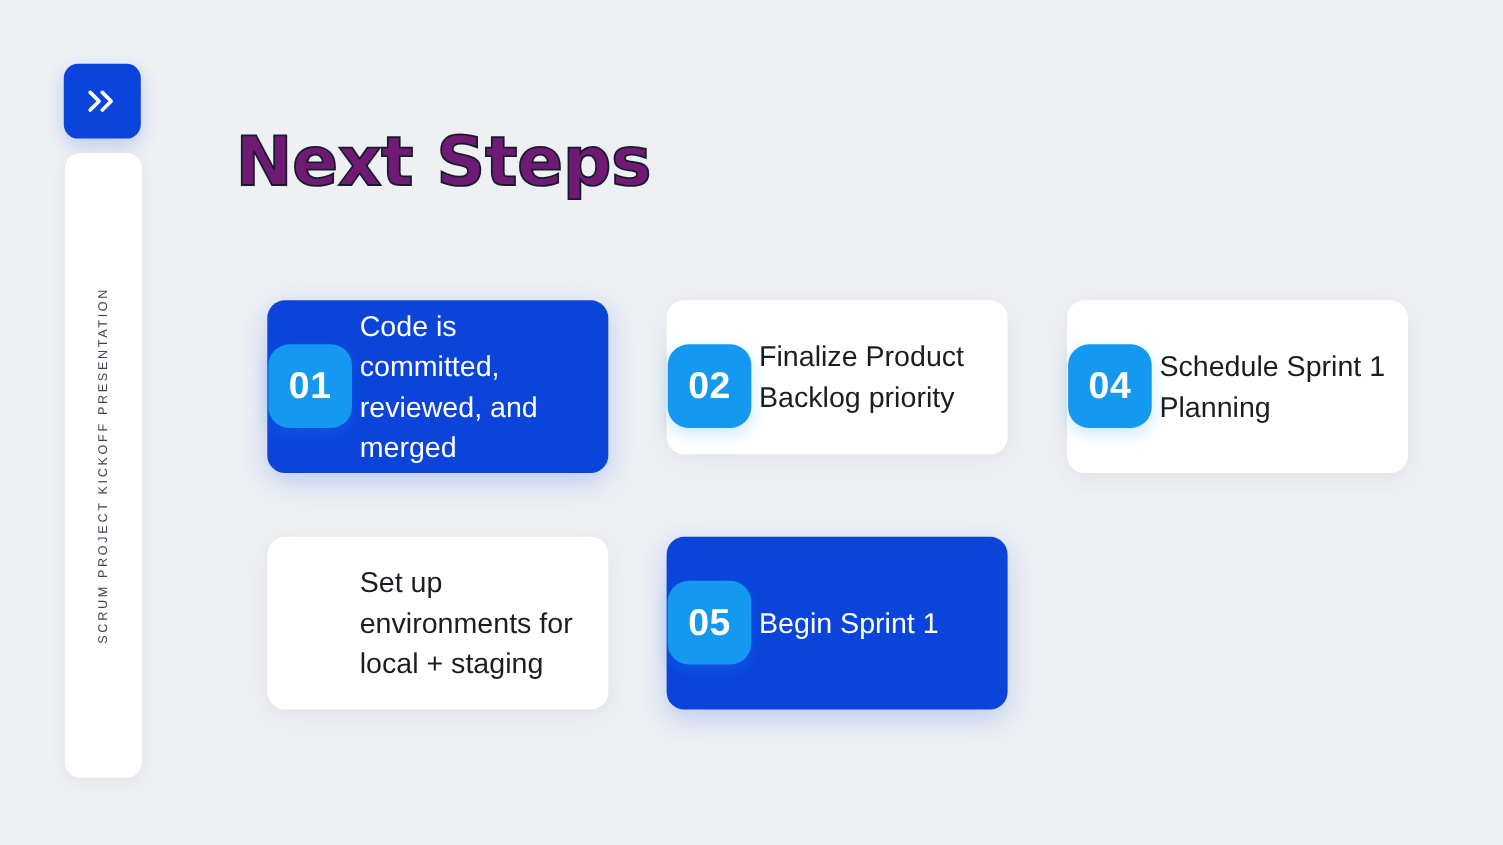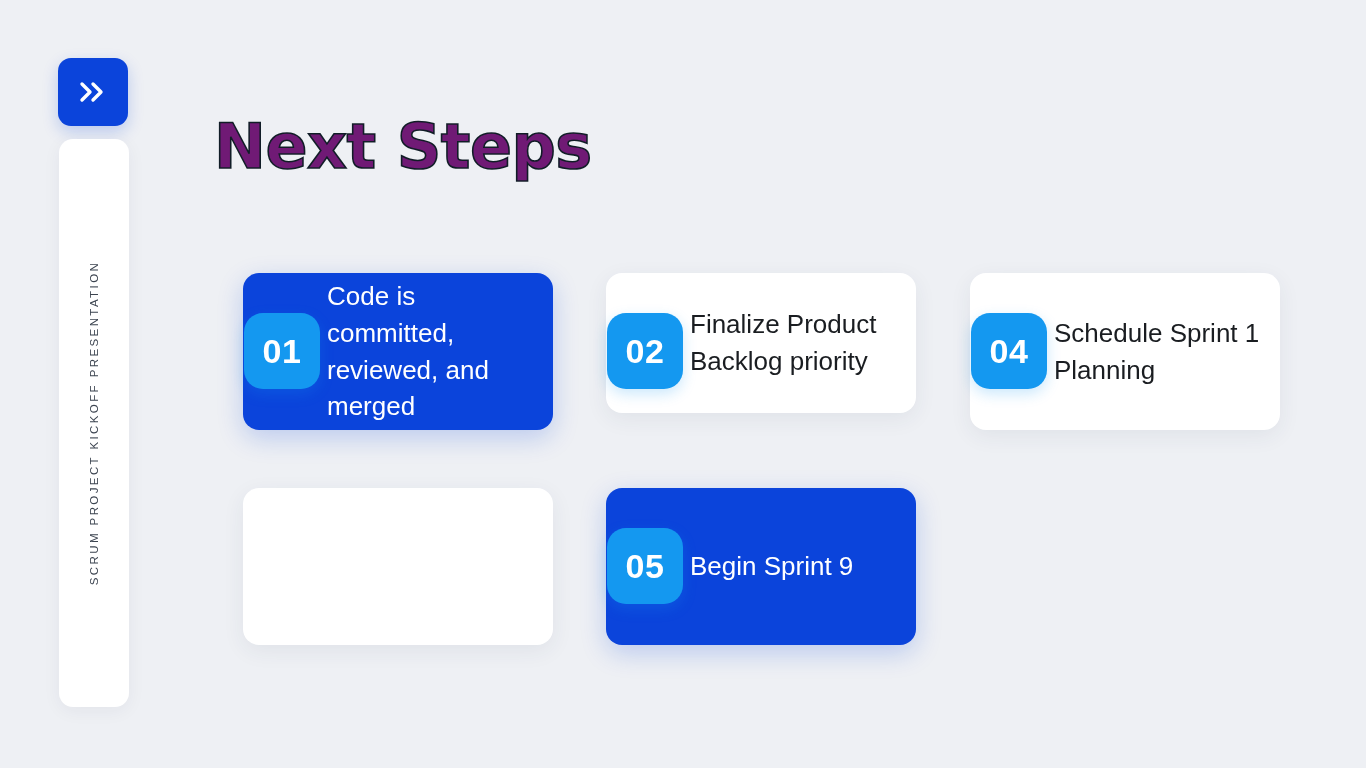--- a/index.html
+++ b/index.html
@@ -175,20 +175,21 @@
     <div class="card-badge">02</div>
     <div class="card-text">Finalize Product Backlog priority</div>
   </div>
 
   <div class="card light pos-r1c3">
     <div class="card-badge">04</div>
     <div class="card-text">Schedule Sprint 1 Planning</div>
   </div>
 
   <div class="card light pos-r2c1">
+    <div class="card-text">Set up environments for local + staging</div>
   </div>
 
   <div class="card accent pos-r2c2">
     <div class="card-badge">05</div>
-    <div class="card-text">Begin Sprint 9</div>
+    <div class="card-text">Begin Sprint 1</div>
   </div>
 
 </div>
 
 </body></html>

